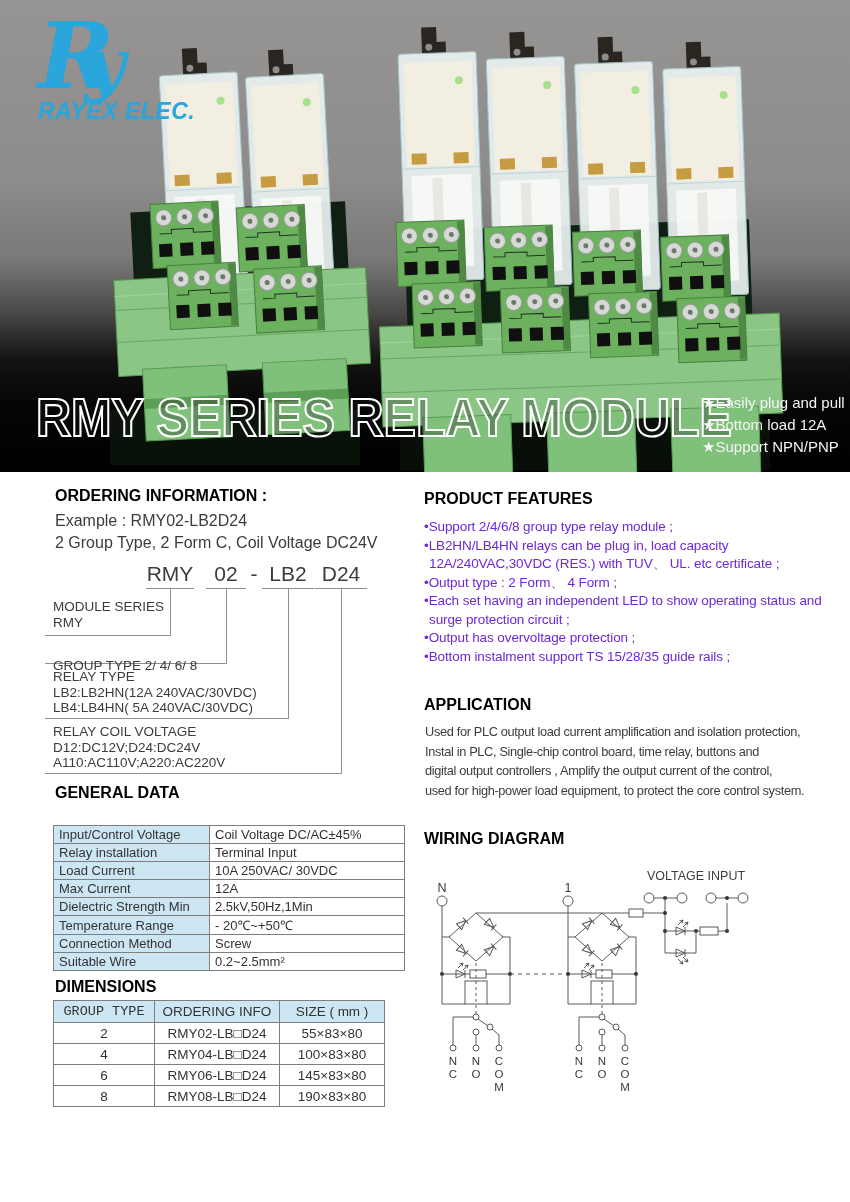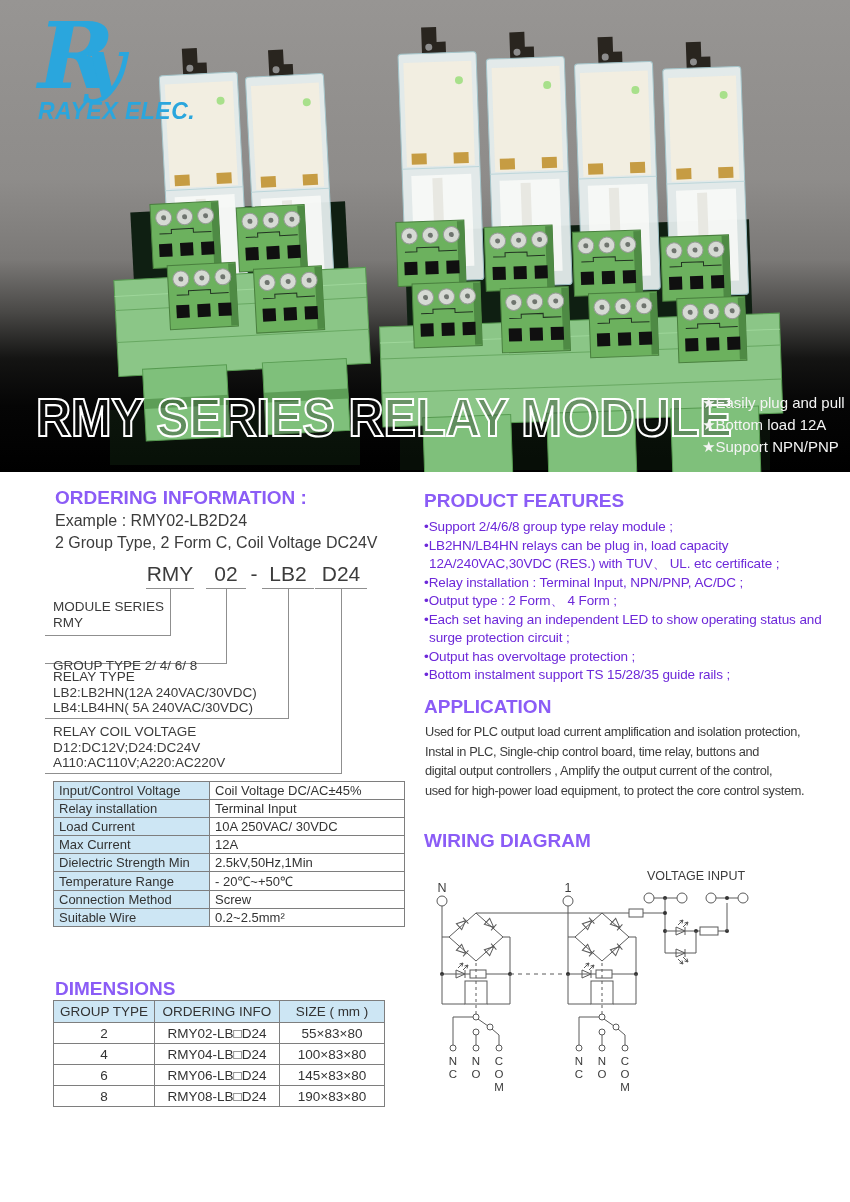--- a/index.html
+++ b/index.html
@@ -12,41 +12,41 @@
   .logo{position:absolute;left:38px;top:10px;}
   .logo-glyph{font-family:"DejaVu Serif",serif;font-style:italic;font-weight:700;color:#2aa6dd;line-height:1;}
   .logo-glyph .gR{font-size:92px;}
   .logo-glyph .gY{font-size:70px;margin-left:-30px;}
   .logo-name{font-size:23px;font-weight:700;font-style:italic;color:#2aa6dd;letter-spacing:.5px;margin-top:-4px;}
   .hero-title{position:absolute;left:36px;top:386px;font-size:54px;font-weight:700;
       color:rgba(25,25,25,0.30);-webkit-text-stroke:2.2px #ffffff;white-space:nowrap;
       transform:scaleX(0.9);transform-origin:0 50%;}
   .hero-bullets{position:absolute;left:702px;top:392px;font-size:15px;line-height:22px;color:#f4f4f4;white-space:nowrap;}
   
-  .h{position:absolute;font-size:19px;font-weight:700;color:#8b5cf6;white-space:nowrap;}
+  .h{position:absolute;font-size:16px;font-weight:700;color:#000000;white-space:nowrap;}
   .txt{position:absolute;font-size:16px;color:#3c3c3c;white-space:nowrap;}
   
   .code-part{position:absolute;top:562px;height:26px;border-bottom:1px solid #8f8f8f;
              text-align:center;font-size:21px;color:#3c3c3c;}
   .code-dash{position:absolute;top:562px;font-size:21px;color:#3c3c3c;text-align:center;}
   .vline{position:absolute;width:0;border-left:1px solid #8f8f8f;}
   .hline{position:absolute;height:0;border-top:1px solid #8f8f8f;}
   .ord-label{position:absolute;font-size:13.5px;line-height:15.5px;color:#3c3c3c;white-space:nowrap;}
   
   table{border-collapse:collapse;}
-  .gd{position:absolute;left:53px;top:781px;padding-left:20px;}
+  .gd{position:absolute;left:53px;top:825px;padding-left:20px;}
   .gd td{border:1px solid #7e7e7e;font-size:13px;color:#333;height:17px;padding:0 5px;white-space:nowrap;}
   .gd td.k{background:#cde6f4;width:145px;}
   .gd td.v{width:184px;}
   .dim{position:absolute;left:53px;top:1000px;}
   .dim th,.dim td{border:1px solid #7e7e7e;font-size:13.5px;color:#333;text-align:center;
                   font-weight:400;white-space:nowrap;}
   .dim th{background:#cde6f4;height:19px;}
   .dim td{height:18px;}
-  .c1{width:98px;} .c2{width:122px;} .c3{width:102px;}
+  .c1{width:98px;font-family:Liberation Mono, monospace;} .c2{width:122px;} .c3{width:102px;}
   
   .feat{position:absolute;left:424px;top:518px;font-size:13.5px;line-height:18.5px;
         letter-spacing:-0.1px;color:#6d28d9;white-space:nowrap;}
   .feat .cont{padding-left:5px;}
   .app{position:absolute;left:425px;top:722px;font-size:12.8px;line-height:19.5px;
        letter-spacing:-0.35px;color:#3c3c3c;white-space:nowrap;}
   .wiring-svg{position:absolute;left:430px;top:856px;}
   .wtxt{font-size:12.5px;fill:#3c3c3c;font-family:"Liberation Sans",sans-serif;}
   .wletter{font-size:11.5px;fill:#3c3c3c;font-family:"Liberation Sans",sans-serif;}
 </style>
@@ -248,21 +248,20 @@
           <td>190×83×80</td>
         </tr>
     </tbody>
   </table>
 
   <div class="h" style="left:424px;top:490px;">PRODUCT FEATURES</div>
   <div class="feat">
     <div>•Support 2/4/6/8 group type relay module ;</div>
     <div>•LB2HN/LB4HN relays can be plug in, load capacity</div>
     <div class="cont">12A/240VAC,30VDC (RES.) with TUV、 UL. etc certificate ;</div>
-    <div>•Relay installation : Terminal Input, NPN/PNP, AC/DC ;</div>
     <div>•Output type : 2 Form、 4 Form ;</div>
     <div>•Each set having an independent LED to show operating status and</div>
     <div class="cont">surge protection circuit ;</div>
     <div>•Output has overvoltage protection ;</div>
     <div>•Bottom instalment support TS 15/28/35 guide rails ;</div>
   </div>
 
   <div class="h" style="left:424px;top:696px;">APPLICATION</div>
   <div class="app">
     <div>Used for PLC output load current amplification and isolation protection,</div>

